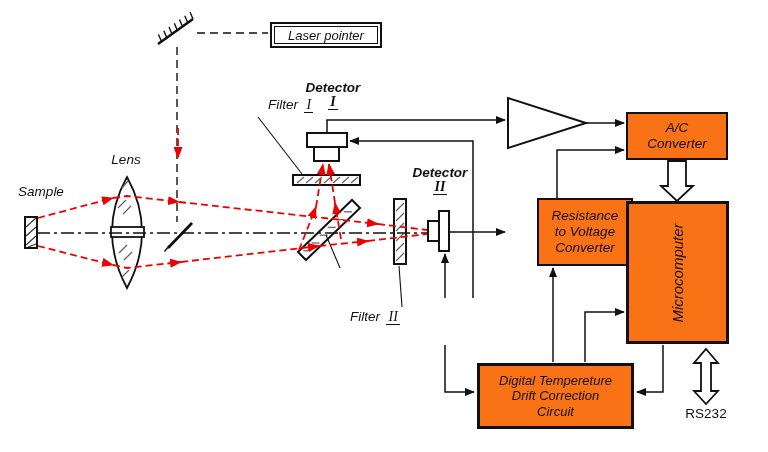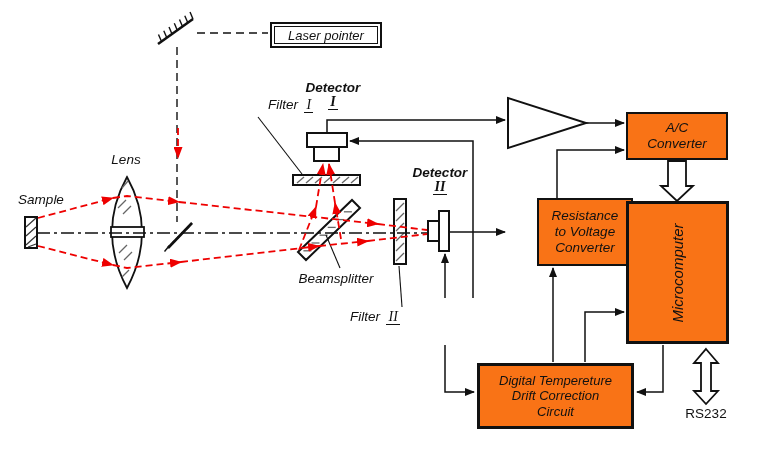--- a/index.html
+++ b/index.html
@@ -205,40 +205,39 @@
     <line class="beam" x1="316" y1="207" x2="323" y2="164" marker-end="url(#mR)"></line>
     <line class="beam" x1="341" y1="239" x2="335" y2="203" marker-end="url(#mR)"></line>
     <line class="beam" x1="335" y1="203" x2="329" y2="164" marker-end="url(#mR)"></line>
   </g>
 </svg>
 
 <div class="lbox">
   <div class="lbox-inner">Laser pointer</div>
 </div>
 
-<div class="lab" style="left:12px;top:192px;width:58px;">Sample</div>
+<div class="lab" style="left:12px;top:184px;width:58px;">Sample</div>
 
 <div class="lab" style="left:100px;top:152px;width:52px;">Lens</div>
 
 <div class="lab" style="left:228px;top:97px;margin-left:40px;">
   <span>Filter</span> 
   <span class="rn">I</span>
 </div>
 
 <div class="lab stack" style="left:299px;top:80px;width:68px;">
   <span>Detector</span>
   <span class="rn">I</span>
 </div>
 
 <div class="lab stack" style="left:406px;top:165px;width:68px;">
   <span>Detector</span>
   <span class="rn">II</span>
 </div>
 
-<div class="lab" style="left:286px;top:271px;width:100px;">Beamsplitter</div>
 
 <div class="lab" style="left:350px;top:309px;">
   <span>Filter</span> 
   <span class="rn">II</span>
 </div>
 
 
 <div class="dbox" style="left:508px;top:198px;width:96px;height:68px;margin-left:29px;">
   <span>Resistance</span>
   <span>to Voltage</span>

